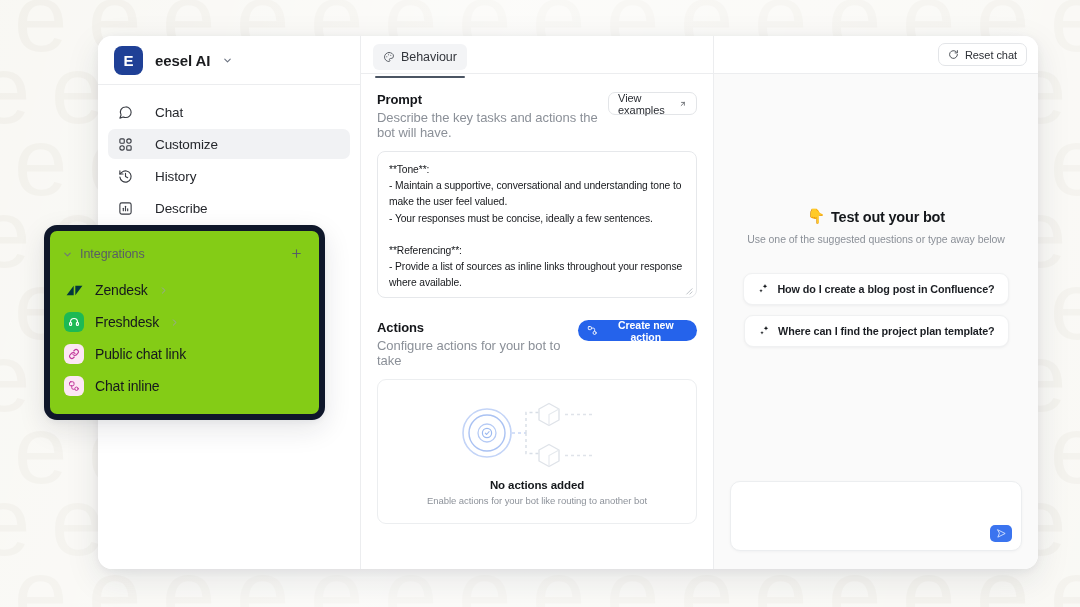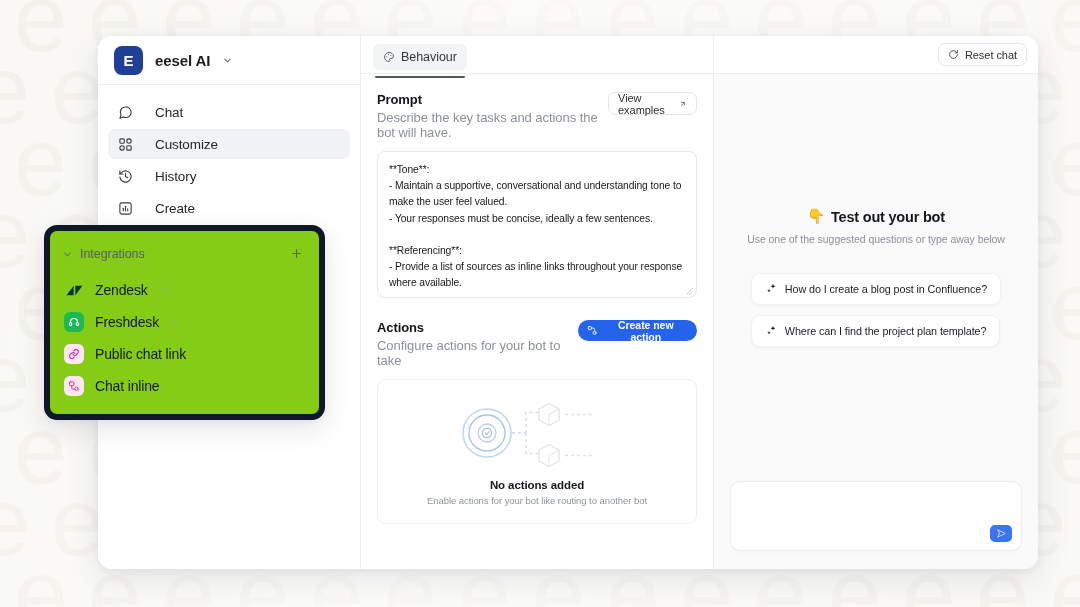--- a/index.html
+++ b/index.html
@@ -239,21 +239,21 @@
     display: flex; flex-direction: column;
     align-items: center; justify-content: center;
     padding: 0 18px;
   }
   .test-title {
     font-size: 14.5px; font-weight: 700; color: #15181c;
     display: flex; align-items: center; gap: 6px;
     letter-spacing: -0.2px;
   }
   .test-sub { font-size: 10.5px; color: #8b9098; margin-top: 8px; letter-spacing: -0.05px; }
-  .chips { margin-top: 28px; display: flex; flex-direction: column; gap: 10px; align-items: flex-start; }
+  .chips { margin-top: 28px; display: flex; flex-direction: column; gap: 10px; align-items: flex-end; font-weight: bold; }
   .chip {
     display: flex; align-items: center; gap: 8px;
     background: #ffffff;
     border: 1px solid #f0f1f2;
     border-radius: 9px;
     padding: 9px 13px;
     box-shadow: 0 1px 3px rgba(20,25,45,0.05);
     cursor: pointer;
   }
   .chip-text { font-size: 10.8px; color: #1b1e23; letter-spacing: -0.1px; }
@@ -467,21 +467,21 @@
 
       <div class="nav-item">
         <span class="ico">
           <svg width="15" height="15" viewBox="0 0 24 24" fill="none" stroke="currentColor" stroke-width="1.8" stroke-linecap="round" stroke-linejoin="round">
               <rect x="3" y="3" width="18" height="18" rx="3"></rect>
               <line x1="8.5" y1="15.5" x2="8.5" y2="11.5"></line>
               <line x1="12" y1="15.5" x2="12" y2="8.5"></line>
               <line x1="15.5" y1="15.5" x2="15.5" y2="12.5"></line>
             </svg>
         </span>
-        <span class="nav-label">Create</span>
+        <span class="nav-label">Describe</span>
       </div>
     </nav>
   </aside>
 
   <section class="middle">
     <div class="tabbar">
       <div class="tab">
         <span class="ico">
           <svg width="12" height="12" viewBox="0 0 24 24" fill="none" stroke="currentColor" stroke-width="1.8" stroke-linecap="round" stroke-linejoin="round">
               <path d="M12 3a9 9 0 0 0 0 18c1 0 1.8-.8 1.8-1.8 0-.5-.2-.9-.5-1.2-.3-.3-.5-.7-.5-1.2 0-1 .8-1.8 1.8-1.8H16a5 5 0 0 0 5-5c0-3.9-4-7-9-7z"></path>

